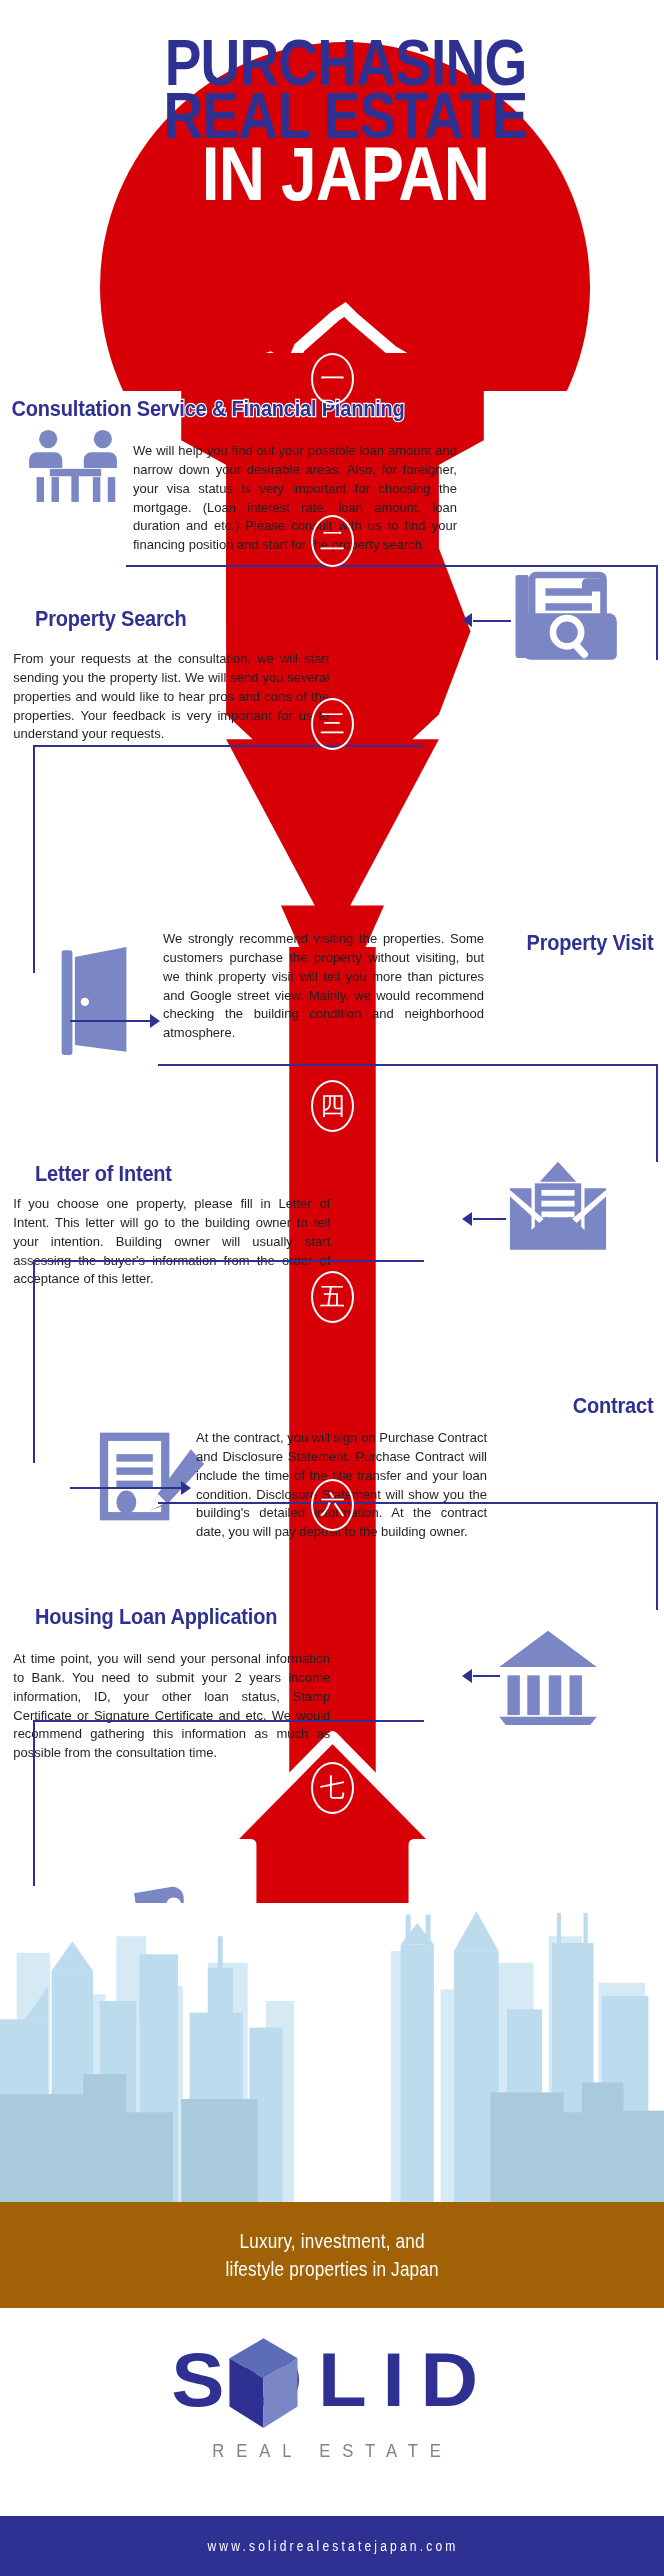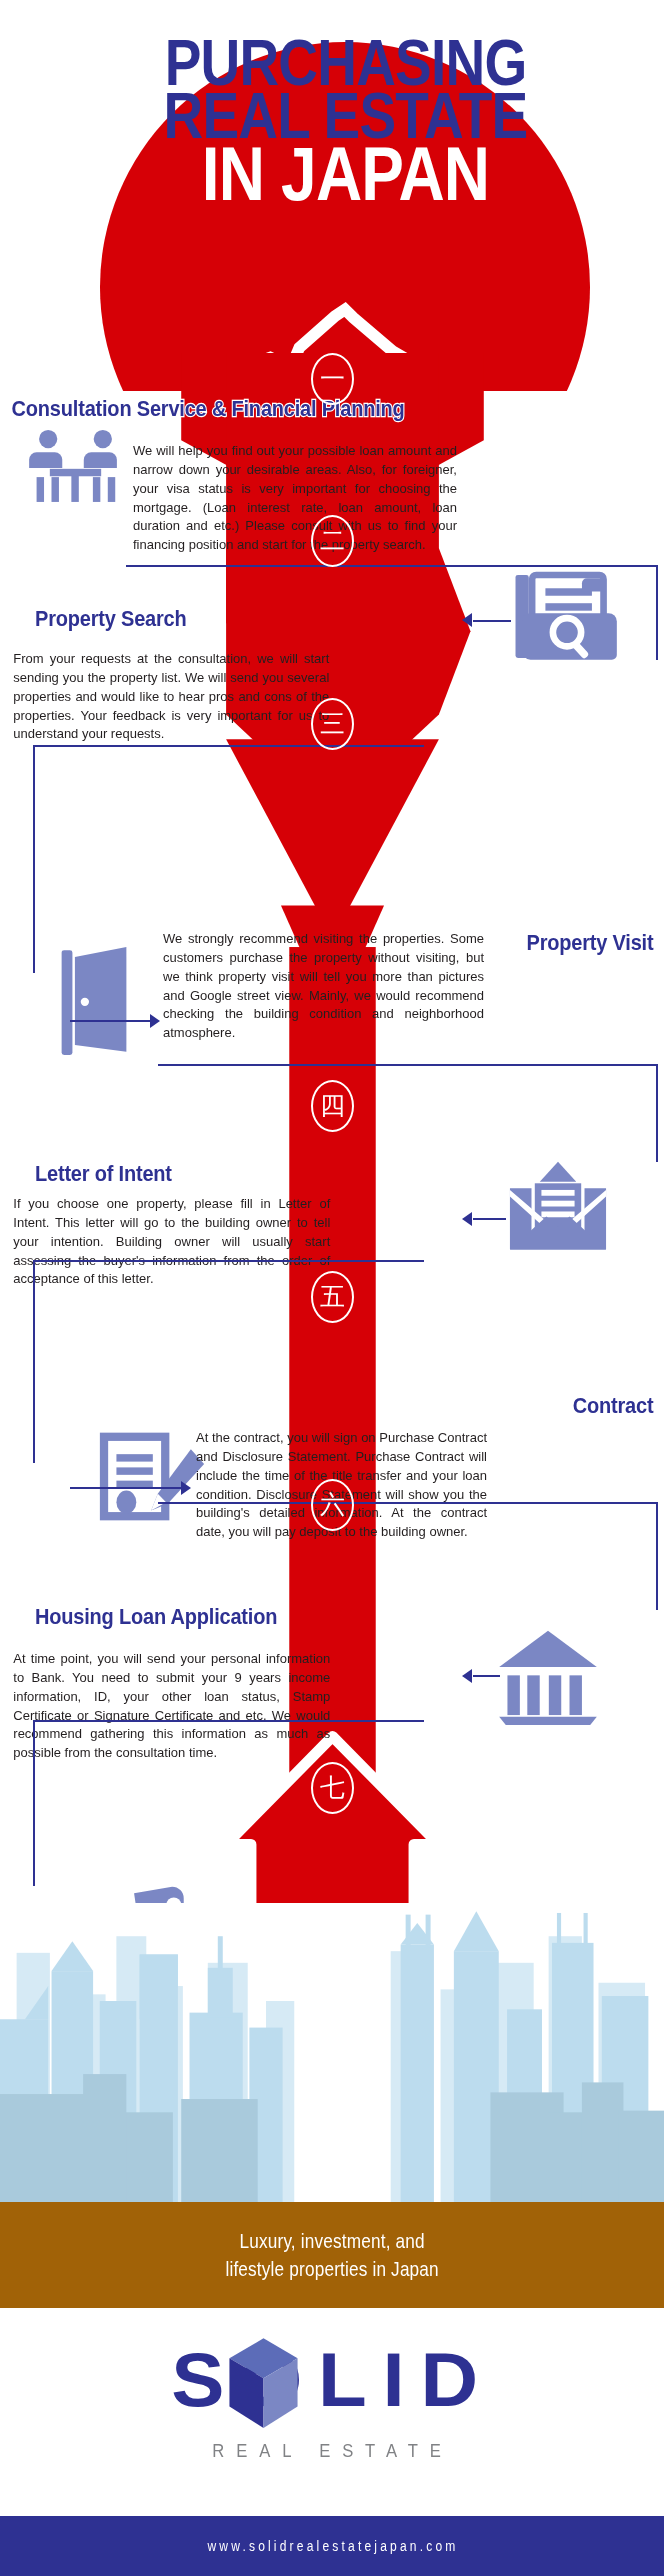--- a/index.html
+++ b/index.html
@@ -293,21 +293,21 @@
       <polygon points="65,2 124,46 6,46"></polygon>
       <rect x="16" y="56" width="15" height="48"></rect>
       <rect x="40" y="56" width="15" height="48"></rect>
       <rect x="66" y="56" width="15" height="48"></rect>
       <rect x="91" y="56" width="15" height="48"></rect>
       <path d="M6 106 h118 l-8 10 h-102 z"></path>
     </g>
   </svg>
   <div class="arrow-l" style="left:462px; top:1669px;"></div>
   <div class="conn conn-h" style="left:473px; top:1675px; width:26.6px;"></div>
-  <div class="step-body" style="left:13.3px; top:1650px; width:317px;">At time point, you will send your personal information to Bank. You need to submit your 9 years income information, ID, your other loan status, Stamp Certificate or Signature Certificate and etc. We would recommend gathering this information as much as possible from the consultation time.</div>
+  <div class="step-body" style="left:13.3px; top:1650px; width:317px;">At time point, you will send your personal information to Bank. You need to submit your 2 years income information, ID, your other loan status, Stamp Certificate or Signature Certificate and etc. We would recommend gathering this information as much as possible from the consultation time.</div>
   <div class="conn conn-h" style="left:33px; top:1720px; width:391px;"></div>
   <div class="conn conn-v" style="left:33px; top:1720px; height:166px;"></div>
 
   <div class="kanji-badge" style="left:311px; top:1762px;">七</div>
   <div class="step-title right" style="right:11.6px; top:1901px;">Closing &amp; Title Transfer</div>
   <svg class="step-icon" style="left:86px; top:1885px;" width="116" height="96" viewBox="0 0 140 116">
     <g fill="#7B87C4">
       <path d="M58 10 L104 2 a14 14 0 0 1 14 14 l0 16 a14 14 0 0 1 -14 14 L64 50 Z"></path>
       <circle cx="106" cy="24" r="9" fill="#ffffff"></circle>
       <path d="M36 34 L76 28 a12 12 0 0 1 12 12 l0 14 a12 12 0 0 1 -12 12 L42 66 Z"></path>

